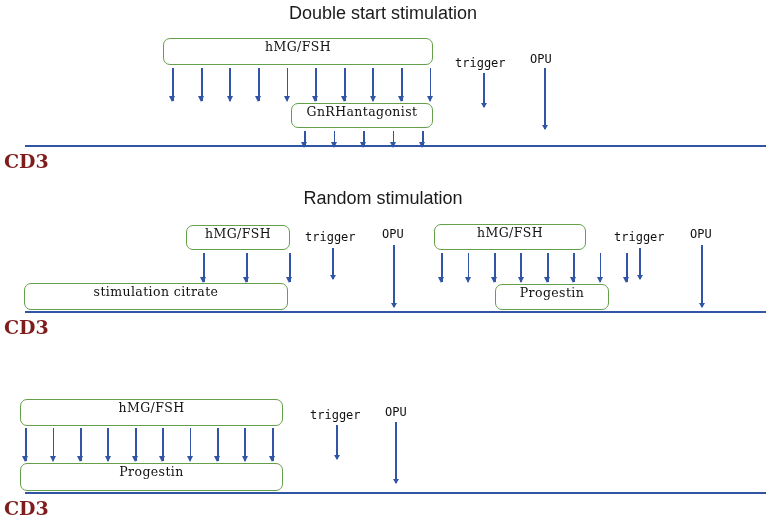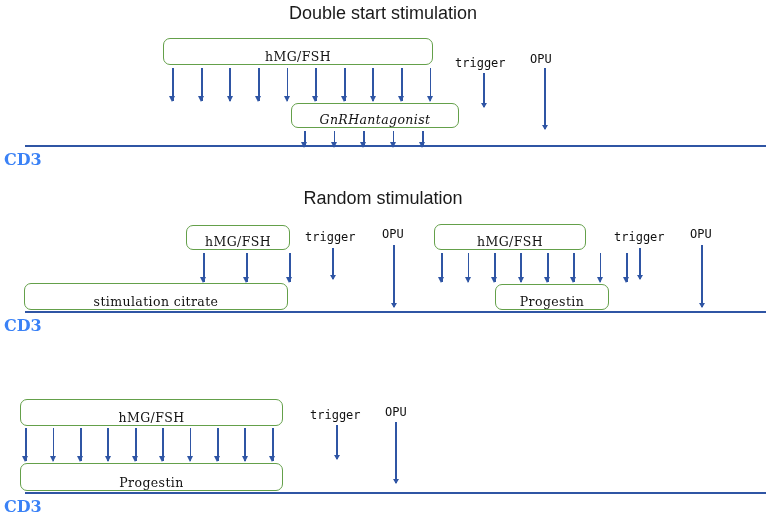--- a/index.html
+++ b/index.html
@@ -24,21 +24,21 @@
     white-space:nowrap;
   }
 
   .drug-box{
     position:absolute;
     box-sizing:border-box;
     border:1.6px solid #64a04a;
     border-radius:7px;
     background:#ffffff;
     display:flex;
-    align-items:flex-end;
+    align-items:flex-start;
     justify-content:center;
     font-family:"DejaVu Serif", serif;
     font-size:12.5px;
     color:#111111;
     letter-spacing:0.4px;
     white-space:nowrap;
     z-index:3;
   }
 
   .evt-label{
@@ -82,41 +82,41 @@
   .cd3-line{
     position:absolute;
     height:2.2px;
     background:#2f55a4;
     z-index:1;
   }
   .cd3-label{
     position:absolute;
     font-family:"DejaVu Serif", serif;
     font-weight:700;
-    font-size:16px;
-    color:#3b82f6;
+    font-size:19px;
+    color:#7f1d1d;
     z-index:3;
   }
 </style>
 </head>
 <body>
 
 <div id="stage">
     <div class="panel-title" style="top: 3px;">Double start stimulation</div>
     <div class="panel-title" style="top: 188px;">Random stimulation</div>
     <div class="cd3-line" style="left: 25px; top: 145px; width: 741px;"></div>
     <div class="cd3-label" style="left: 4px; top: 150px;">CD3</div>
     <div class="cd3-line" style="left: 25px; top: 311px; width: 741px;"></div>
     <div class="cd3-label" style="left: 4px; top: 316px;">CD3</div>
     <div class="cd3-line" style="left: 25px; top: 492px; width: 741px;"></div>
     <div class="cd3-label" style="left: 4px; top: 497px;">CD3</div>
     <div class="drug-box" style="left: 163px; top: 38px; width: 270px; height: 27px;">
       <span>hMG/FSH</span>
     </div>
-    <div class="drug-box" style="left: 291px; top: 103px; width: 168px; height: 25px; font-style: italic;">
+    <div class="drug-box" style="left: 291px; top: 103px; width: 142px; height: 25px;">
       <span>GnRHantagonist</span>
     </div>
     <div class="evt-label" style="left: 455px; top: 56px;">trigger</div>
     <div class="evt-label" style="left: 530px; top: 52px;">OPU</div>
     <div class="arrow" style="left: 173px; top: 68px; height: 33px;">
       <div class="shaft"></div>
       <div class="head"></div>
     </div>
     <div class="arrow" style="left: 201.6px; top: 68px; height: 33px;">
       <div class="shaft"></div>

